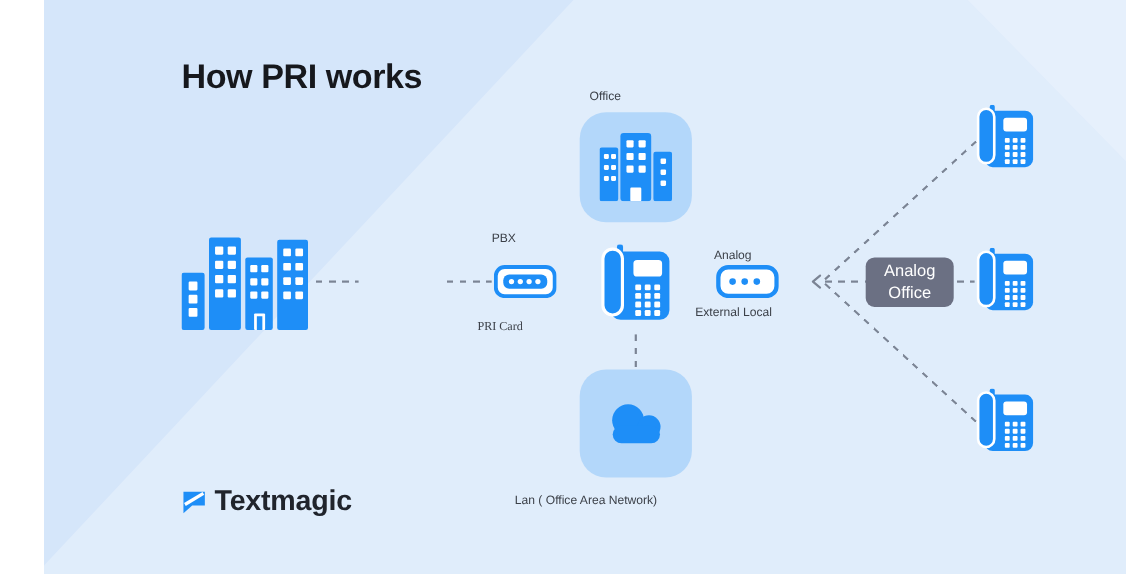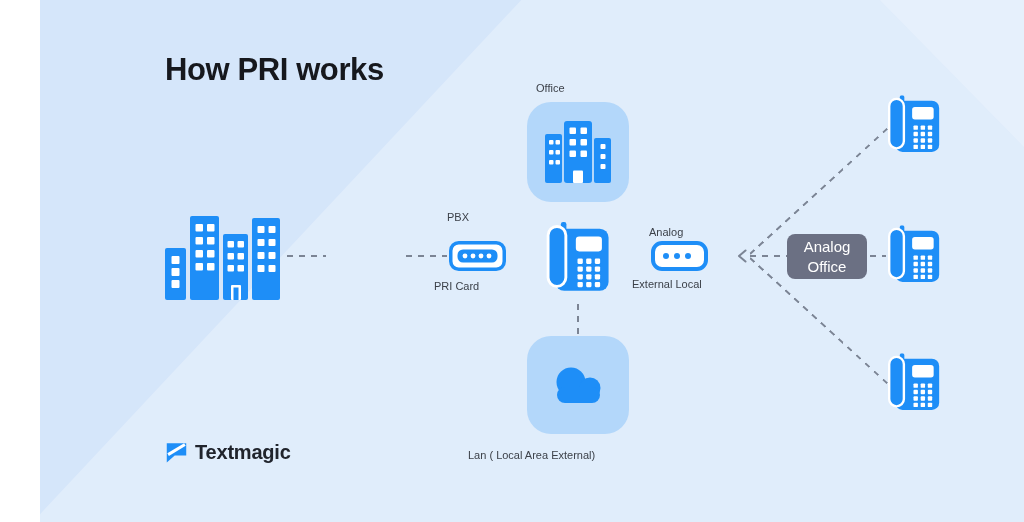--- a/index.html
+++ b/index.html
@@ -55,21 +55,21 @@
   .dash-v{
     position:absolute;width:2px;z-index:1;
     background:repeating-linear-gradient(180deg,var(--dash-gray) 0 6px,transparent 6px 12px);
   }
   .rot{transform-origin:0 50%;}
   .brand{
     position:absolute;left:125px;top:440px;
     display:flex;align-items:center;gap:7px;
   }
   .brand-text{
-    font-size:20px;font-weight:700;letter-spacing:-0.2px;color:#20242C;
+    font-size:26px;font-weight:700;letter-spacing:-0.2px;color:#20242C;
   }
   svg .b{fill:var(--accent-blue,#1E8EF7);}
   svg .w{fill:#FFFFFF;}
   svg .ob{fill:#FFFFFF;stroke:var(--accent-blue,#1E8EF7);}
   svg .hs{fill:var(--accent-blue,#1E8EF7);stroke:#FFFFFF;stroke-width:2.6;}
   svg .gs{fill:none;stroke:var(--dash-gray,#7B8494);stroke-width:2;stroke-linecap:round;stroke-linejoin:round;}
 </style>
 </head>
 <body>
 
@@ -153,21 +153,21 @@
   <svg class="icon" style="left:409px;top:241px" width="57" height="30" viewBox="0 0 57 30">
     <rect class="ob" x="1.75" y="1.75" width="53.5" height="26.5" rx="8" stroke-width="3.5"></rect>
     <rect class="b" x="8.5" y="8.5" width="40" height="13" rx="5.5"></rect>
     <g class="w">
         <circle cx="16" cy="15" r="2.4"></circle>
         <circle cx="24" cy="15" r="2.4"></circle>
         <circle cx="32" cy="15" r="2.4"></circle>
         <circle cx="40" cy="15" r="2.4"></circle>
       </g>
   </svg>
-  <div class="label" style="left:394px;top:275px;width:86px;">PRI Card</div>
+  <div class="label" style="left:394px;top:286px;width:86px;font-family:Liberation Serif, serif;">PRI Card</div>
 
   <div class="label" style="left:496px;top:77px;width:84px;">Office</div>
   <div class="tile" style="left:487px;top:102px;width:102px;height:100px;">
     <svg width="66" height="62" viewBox="0 0 66 62">
       <rect class="b" x="0" y="13" width="17" height="49" rx="2"></rect>
       <g class="w">
         <rect x="4" y="19" width="4.5" height="4.5" rx="1"></rect>
           <rect x="10.5" y="19" width="4.5" height="4.5" rx="1"></rect>
         <rect x="4" y="29" width="4.5" height="4.5" rx="1"></rect>
           <rect x="10.5" y="29" width="4.5" height="4.5" rx="1"></rect>
@@ -199,21 +199,21 @@
 
   <div class="dash-v" style="left:537px;top:304px;height:31px;"></div>
 
   <div class="tile" style="left:487px;top:336px;width:102px;height:98px;">
     <svg width="64" height="48" viewBox="0 0 64 48">
       <circle class="b" cx="25" cy="21" r="14.5"></circle>
       <circle class="b" cx="44" cy="27" r="10.5"></circle>
       <rect class="b" x="11" y="26" width="43" height="16" rx="8"></rect>
     </svg>
   </div>
-  <div class="label" style="left:428px;top:444px;width:220px;">Lan ( Local Area External)</div>
+  <div class="label" style="left:428px;top:444px;width:220px;">Lan ( Office Area Network)</div>
 
   <div class="label" style="left:609px;top:221px;width:62px;">Analog</div>
   <svg class="icon" style="left:611px;top:241px" width="57" height="30" viewBox="0 0 57 30">
     <rect class="ob" x="2" y="2" width="53" height="26" rx="9" stroke-width="4"></rect>
     <g class="b">
         <circle cx="15" cy="15" r="3"></circle>
         <circle cx="26" cy="15" r="3"></circle>
         <circle cx="37" cy="15" r="3"></circle>
       </g>
   </svg>

